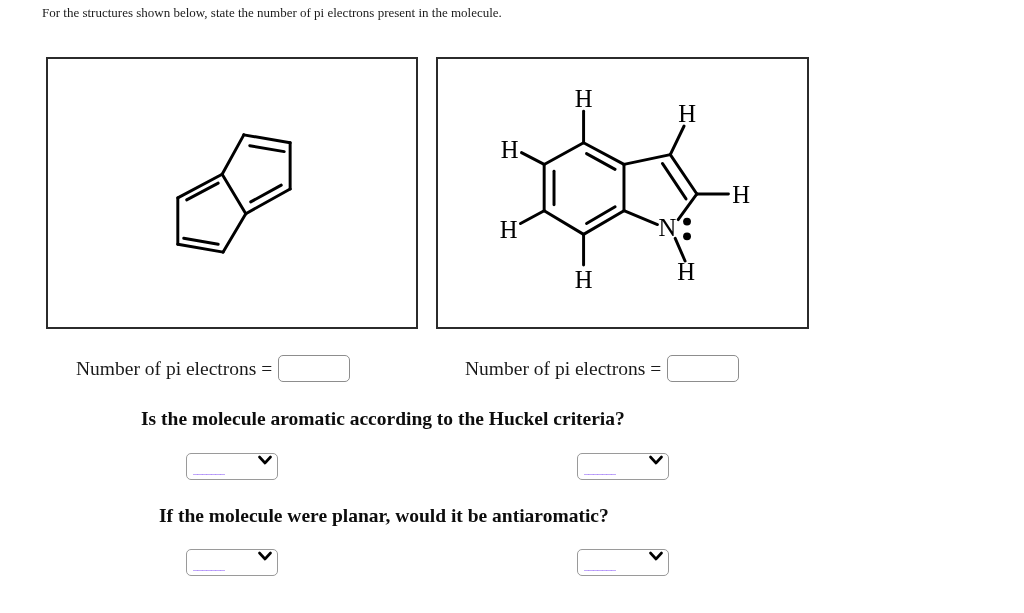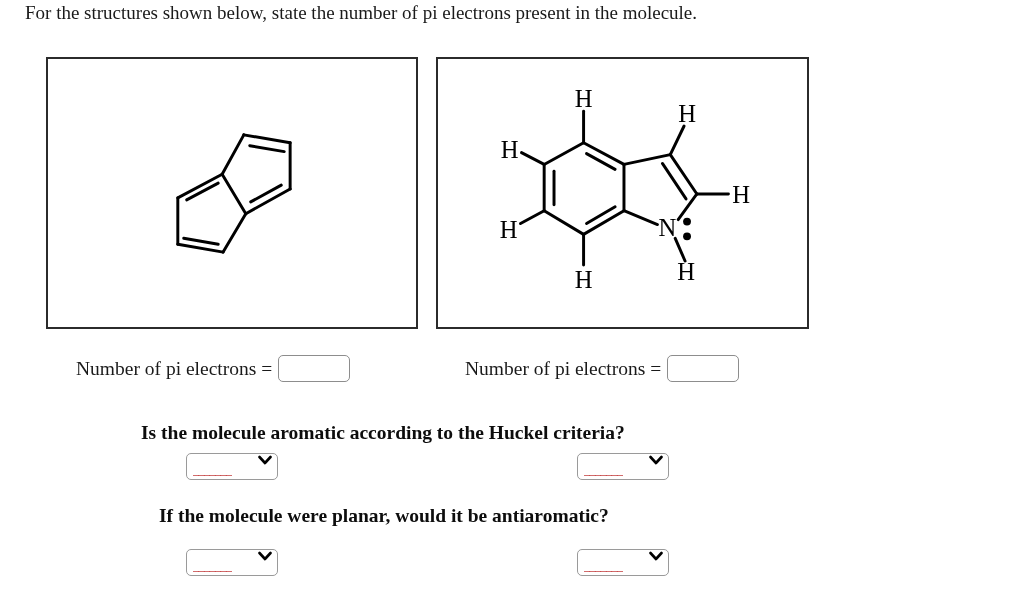--- a/index.html
+++ b/index.html
@@ -12,23 +12,23 @@
     height: 613px;
     position: relative;
     font-family: "Liberation Serif", "DejaVu Serif", serif;
     color: #000000;
     overflow: hidden;
   }
 
   
   .prompt {
     position: absolute;
-    left: 25px;
+    left: 42px;
     top: 0px;
-    font-size: 19px;
+    font-size: 13px;
     line-height: 26px;
     white-space: nowrap;
     color: #1a1a1a;
   }
 
   
   .panel {
     position: absolute;
     border: 2px solid #2b2b2b;
     background: #ffffff;
@@ -67,44 +67,44 @@
   }
 
   
   .question {
     position: absolute;
     font-weight: bold;
     font-size: 19.5px;
     white-space: nowrap;
     color: #0d0d0d;
   }
-  #question-1 { left: 141px; top: 422px; text-align: center; }
+  #question-1 { left: 141px; top: 408px; text-align: center; }
   #question-2 { left: 159px; top: 505px; text-align: center; }
 
   
   .dropdown {
     position: absolute;
     width: 92px;
     height: 27px;
     border: 1px solid #9a9a9a;
     border-radius: 5px;
     background: #ffffff;
     box-sizing: border-box;
     display: flex;
     align-items: flex-end;
     justify-content: space-between;
     padding: 0 5px 1px 6px;
     cursor: default;
   }
   .dropdown .sel-value {
     font-family: "Liberation Serif", "DejaVu Serif", serif;
-    font-size: 12px;
+    font-size: 10px;
     letter-spacing: -0.5px;
     line-height: 16px;
-    color: #b91c1c;
+    color: #8b5cf6;
     overflow: hidden;
     white-space: nowrap;
   }
   .dropdown .chevron {
     display: inline-block;
     width: 14px;
     height: 20px;
     position: relative;
     flex: 0 0 auto;
     margin-bottom: 4px;

